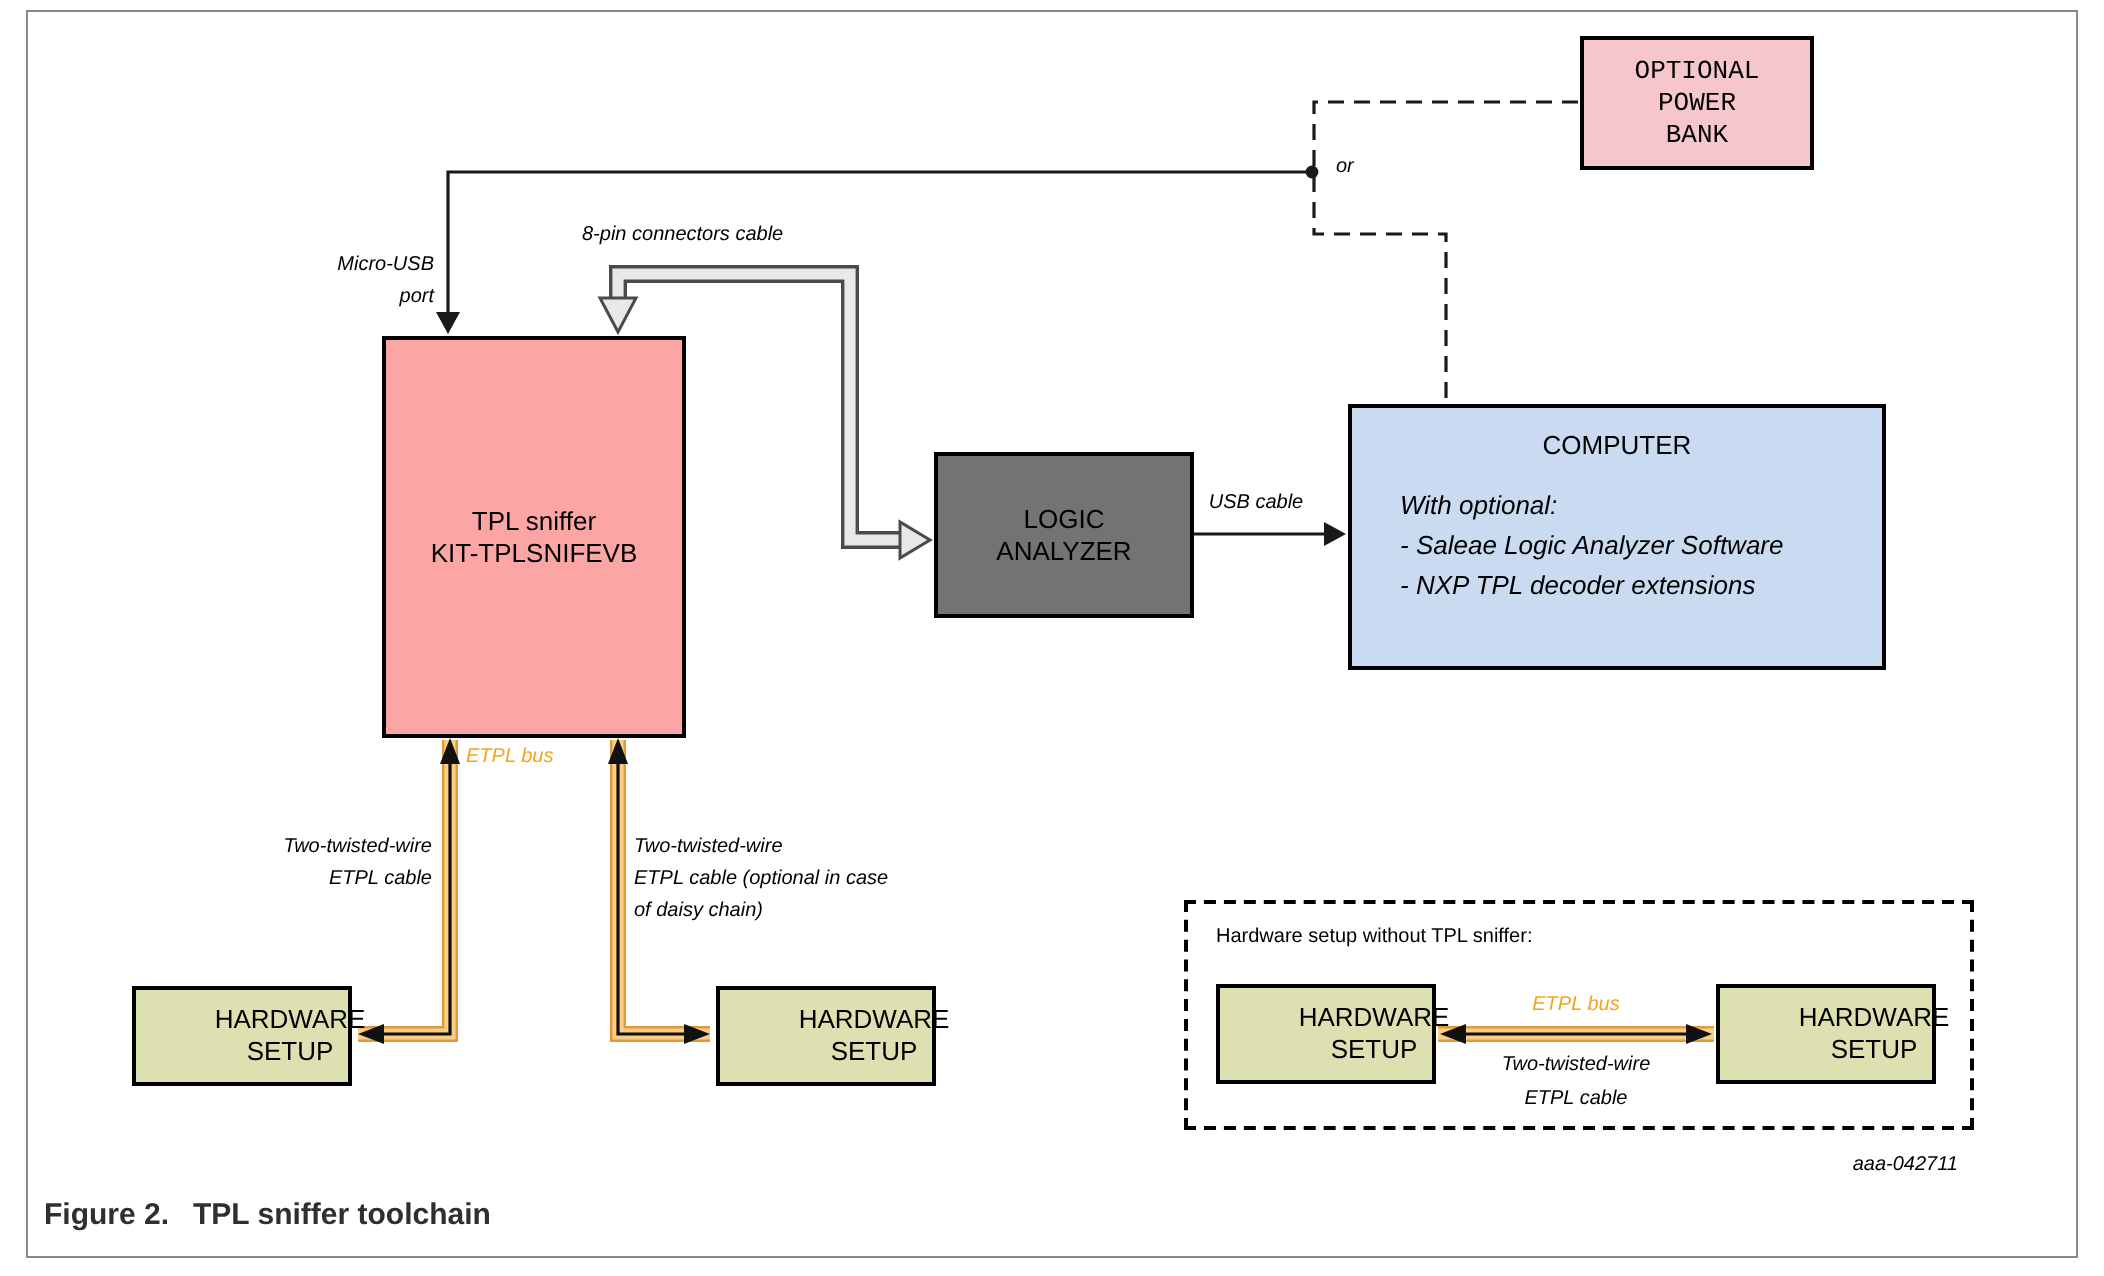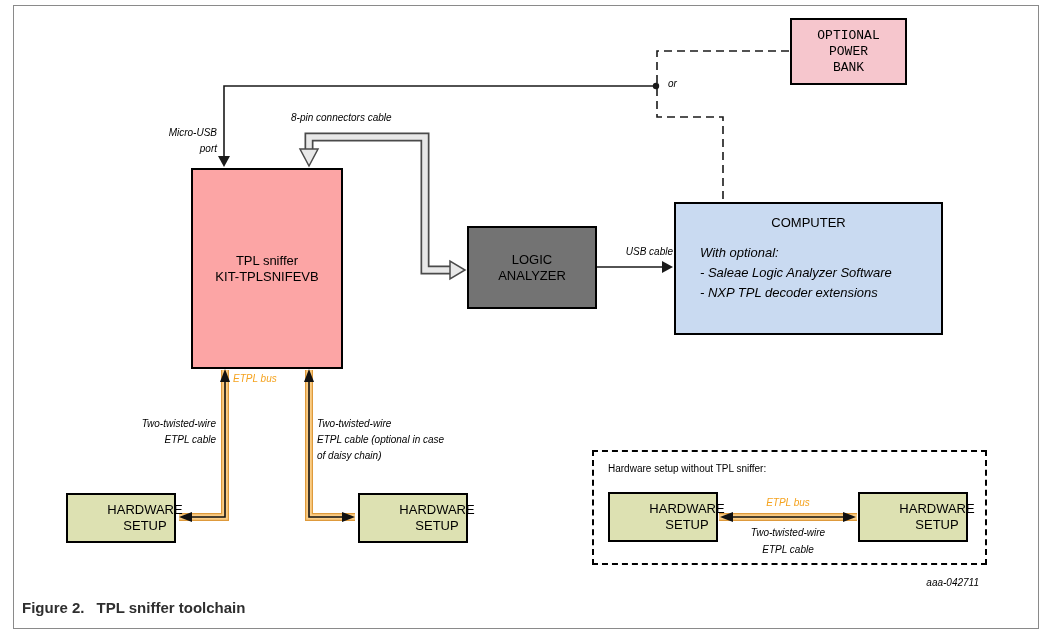--- a/index.html
+++ b/index.html
@@ -35,21 +35,21 @@
     border:2px dashed #000;box-sizing:border-box;
   }
   .hw-inset-left{left:608px;top:492px;}
   .hw-inset-right{left:858px;top:492px;}
   .lbl{position:absolute;font-size:10px;line-height:16px;}
   .it{font-style:italic;}
   .orange{color:#F5A31F;}
   .lbl-microusb{left:115px;top:125px;width:102px;text-align:right;}
   .lbl-8pin{left:291px;top:110px;}
   .lbl-or{left:668px;top:76px;}
-  .lbl-usb{left:583px;top:244px;width:90px;text-align:right;}
+  .lbl-usb{left:583px;top:244px;width:90px;text-align:center;}
   .lbl-etpl-main{left:233px;top:371px;}
   .lbl-cable-left{left:98px;top:416px;width:118px;text-align:right;}
   .lbl-cable-right{left:317px;top:416px;}
   .lbl-inset-title{left:608px;top:461px;}
   .lbl-inset-etpl{left:718px;top:495px;width:140px;text-align:center;}
   .lbl-inset-cable{left:718px;top:524px;width:140px;text-align:center;line-height:17px;}
   .lbl-artifact{left:859px;top:575px;width:120px;text-align:right;font-size:10px;}
   .caption{position:absolute;left:22px;top:599px;font-size:15px;font-weight:bold;color:#2f2f2f;}
   .caption .cap-title{margin-left:12px;}
 </style>

